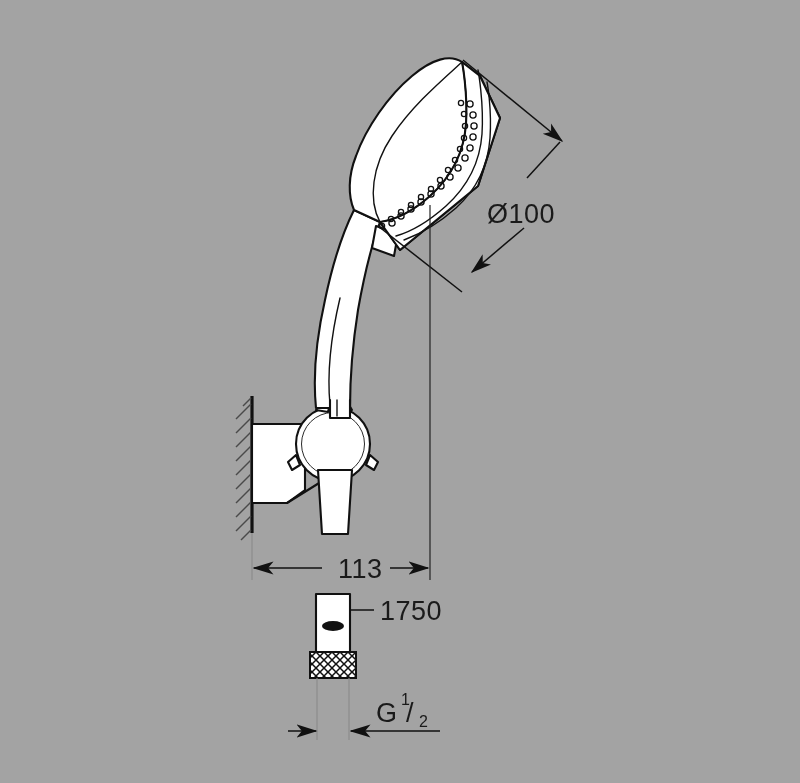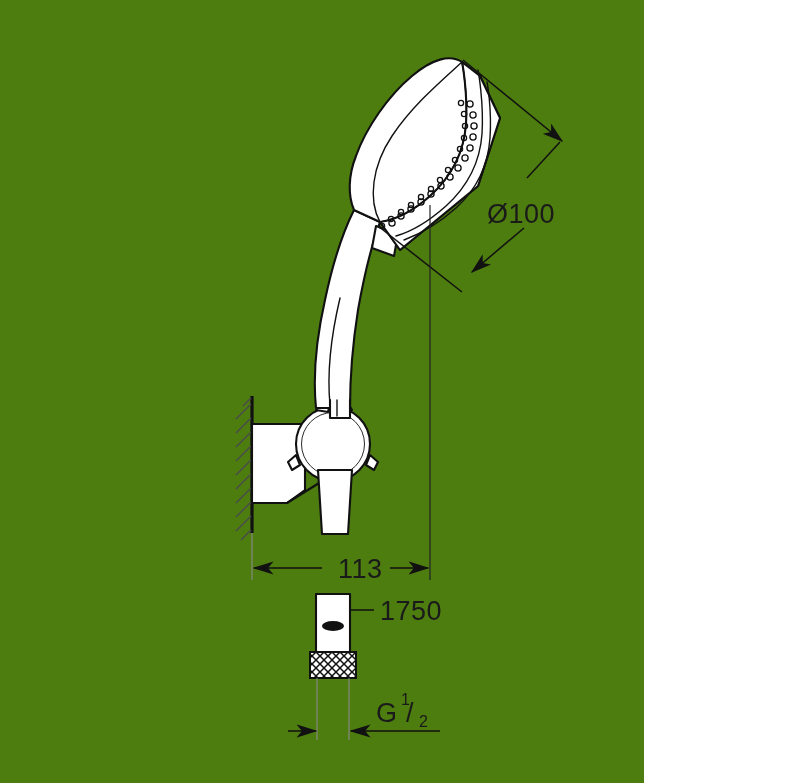--- a/index.html
+++ b/index.html
@@ -9,23 +9,23 @@
     background: #ffffff;
   }
   body {
     width: 800px;
     height: 783px;
     font-family: "Liberation Sans", sans-serif;
     overflow: hidden;
   }
   #drawing-root {
     position: relative;
-    width: 644px;
+    width: 800px;
     height: 783px;
-    background: #4d7c0f;
+    background: #a3a3a3;
   }
   svg.sheet {
     position: absolute;
     left: 0;
     top: 0;
     width: 800px;
     height: 783px;
     display: block;
   }
   .dim-text {

